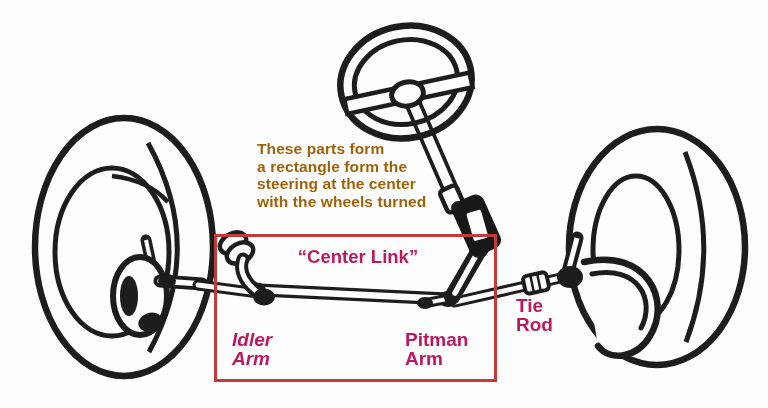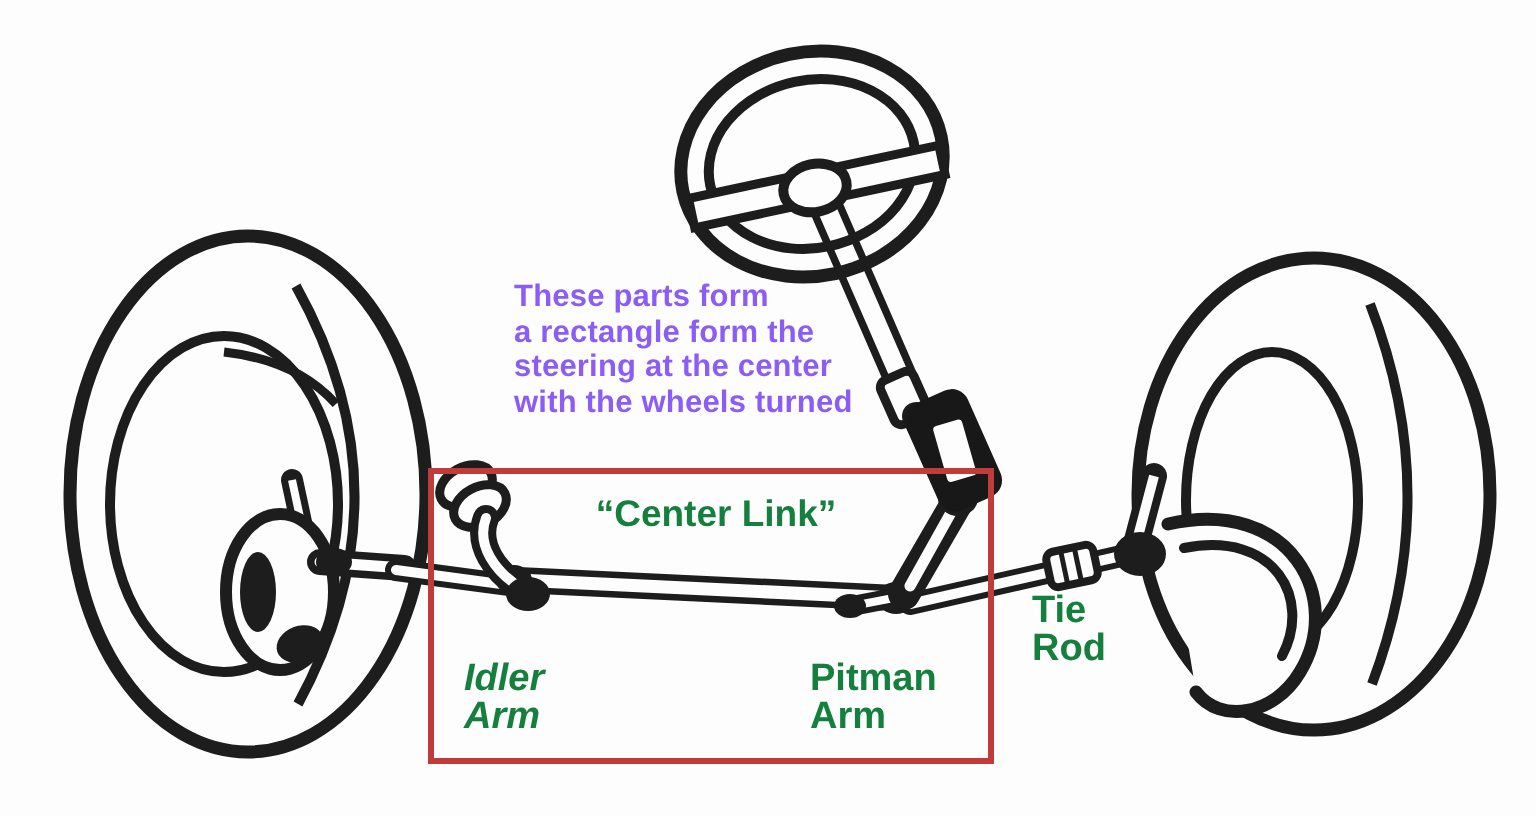--- a/index.html
+++ b/index.html
@@ -2,22 +2,22 @@
 <html><head>
 <meta charset="utf-8">
 <style>
   html,body{margin:0;padding:0;background:#fff;}
   .stage{position:relative;width:768px;height:408px;background:#fdfdfd;overflow:hidden;
          font-family:"Liberation Sans",sans-serif;}
   .stage svg{position:absolute;left:0;top:0;}
   .highlight-box{position:absolute;left:214px;top:234px;width:283px;height:148px;
                  border:3px solid #c13b3b;box-sizing:border-box;}
   .annotation{position:absolute;left:257px;top:140px;font-size:15.5px;line-height:17.6px;
-              font-weight:bold;color:#8b5cf6;letter-spacing:.1px;white-space:nowrap;}
-  .label{position:absolute;font-weight:bold;color:#15803d;font-size:19px;line-height:18.5px;
+              font-weight:bold;color:#a16207;letter-spacing:.1px;white-space:nowrap;}
+  .label{position:absolute;font-weight:bold;color:#be185d;font-size:19px;line-height:18.5px;
          white-space:nowrap;}
   .center-link-label{left:272px;top:247px;width:172px;text-align:center;font-size:18.5px;line-height:19.5px;}
   .idler-label{left:232px;top:331px;font-style:italic;}
   .pitman-label{left:405px;top:331px;width:83px;}
   .tierod-label{left:516px;top:297px;}
 </style>
 </head>
 <body>
 
 <div class="stage">

